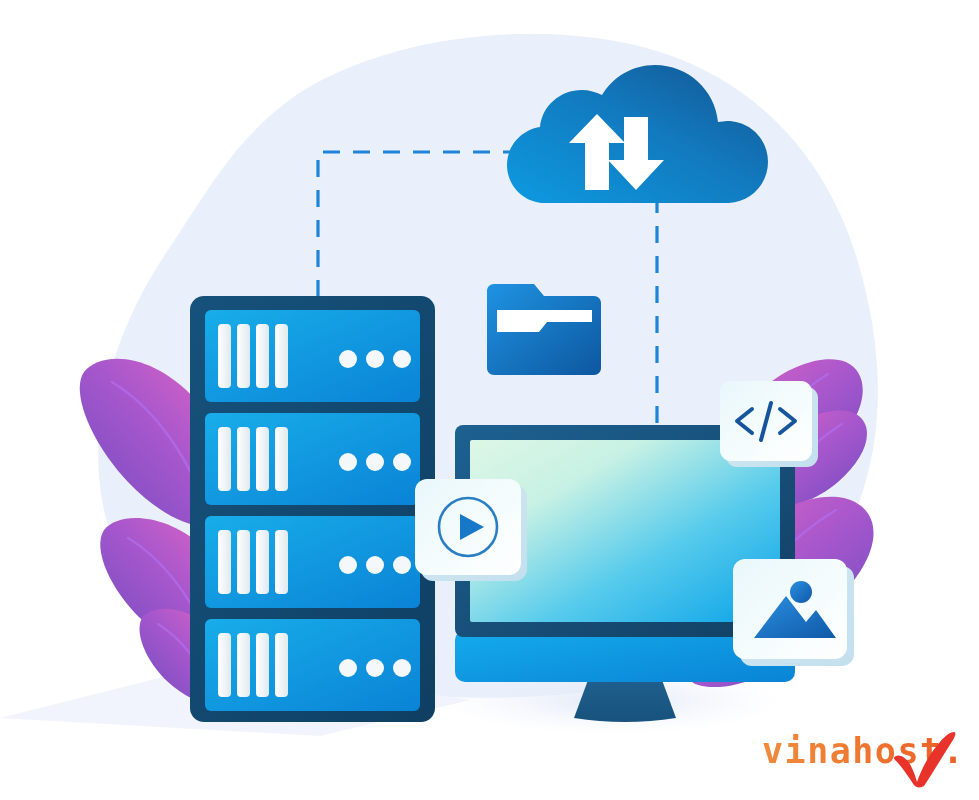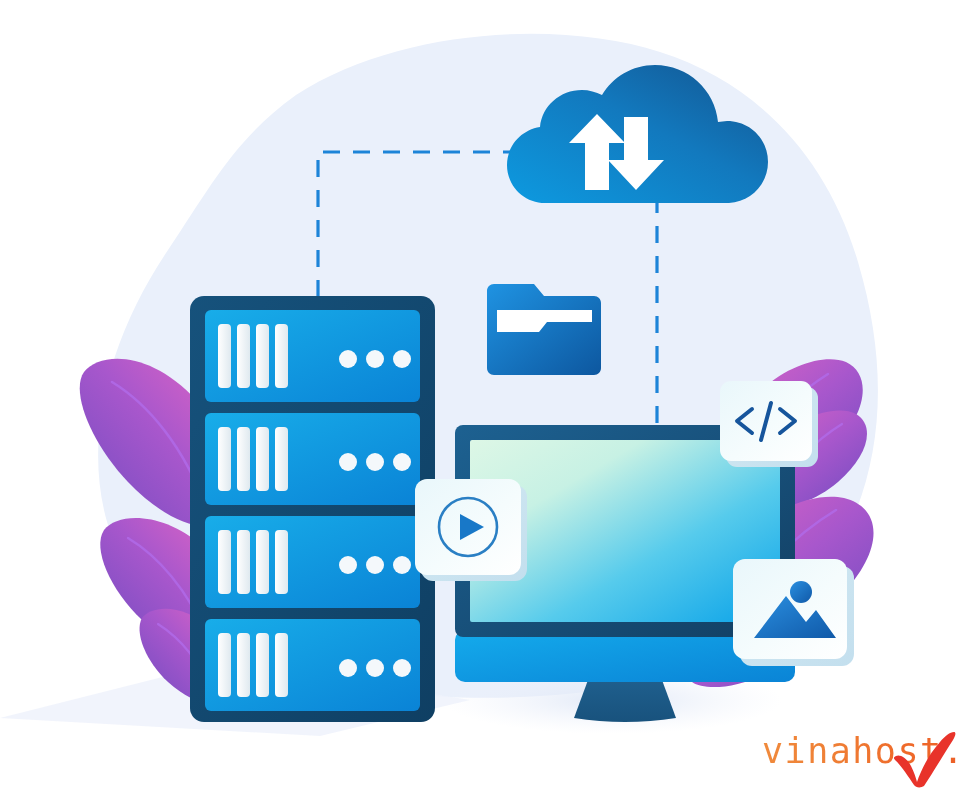--- a/index.html
+++ b/index.html
@@ -32,21 +32,21 @@
     top: 730px;
     width: 200px;
     height: 58px;
   }
   .logo-text {
     position: absolute;
     left: 0;
     top: 4px;
     font-family: "DejaVu Sans Mono", monospace;
     font-size: 35px;
-    font-weight: normal;
+    font-weight: bold;
     letter-spacing: 1.5px;
     line-height: 1;
     background: linear-gradient(90deg, #f08a3c 0%, #ef7f35 35%, #ef6a2a 70%, #ec5f27 100%);
     -webkit-background-clip: text;
     background-clip: text;
     color: transparent;
     -webkit-text-fill-color: transparent;
     white-space: nowrap;
   }
 </style>

